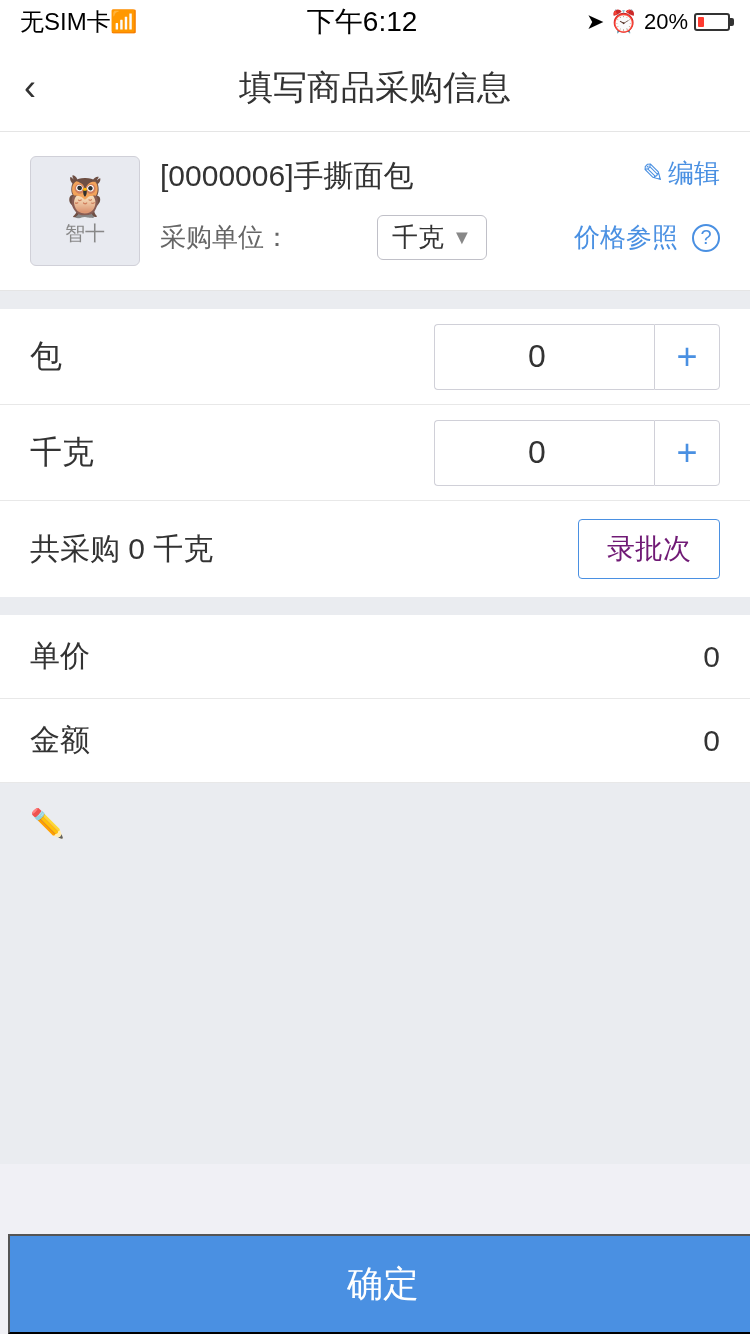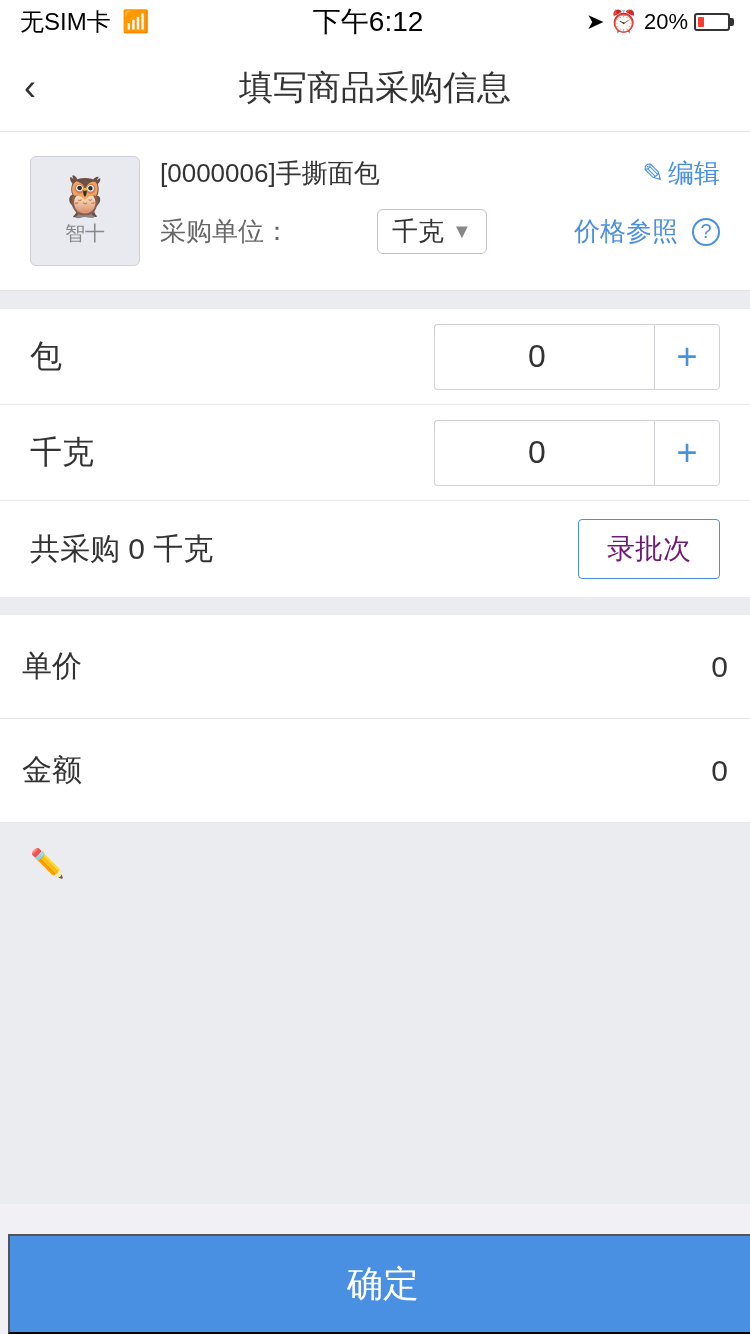--- a/index.html
+++ b/index.html
@@ -18,21 +18,21 @@
       width: 100%;
       height: 44px;
       background: #fff;
       display: flex;
       align-items: center;
       justify-content: space-between;
       padding: 0 20px;
       font-size: 24px;
       color: #000;
     }
-    .status-left { display: flex; align-items: center; gap: 12px; }
+    .status-left { display: flex; align-items: center; gap: 0; }
     .status-center { font-size: 28px; font-weight: 400; }
     .status-right { display: flex; align-items: center; gap: 6px; font-size: 22px; }
     .battery-icon {
       display: inline-flex;
       align-items: center;
       gap: 2px;
     }
     .battery-body {
       width: 36px; height: 18px;
       border: 2px solid #333;
@@ -118,21 +118,21 @@
     }
     .product-info {
       flex: 1;
     }
     .product-name-row {
       display: flex;
       justify-content: space-between;
       align-items: flex-start;
     }
     .product-name {
-      font-size: 26px;
+      font-size: 30px;
       color: #333;
       font-weight: 500;
       flex: 1;
     }
     .edit-link {
       font-size: 26px;
       color: #4a90e2;
       display: flex;
       align-items: center;
       gap: 4px;
@@ -268,22 +268,22 @@
 
     
     .price-section {
       background: #fff;
       margin-top: 0;
     }
     .price-row {
       display: flex;
       align-items: center;
       justify-content: space-between;
-      padding: 0 22px;
-      height: 104px;
+      padding: 0 30px;
+      height: 84px;
       border-bottom: 1px solid #e8e8e8;
     }
     .price-row-label {
       font-size: 30px;
       color: #333;
     }
     .price-row-value {
       font-size: 30px;
       color: #333;
     }

